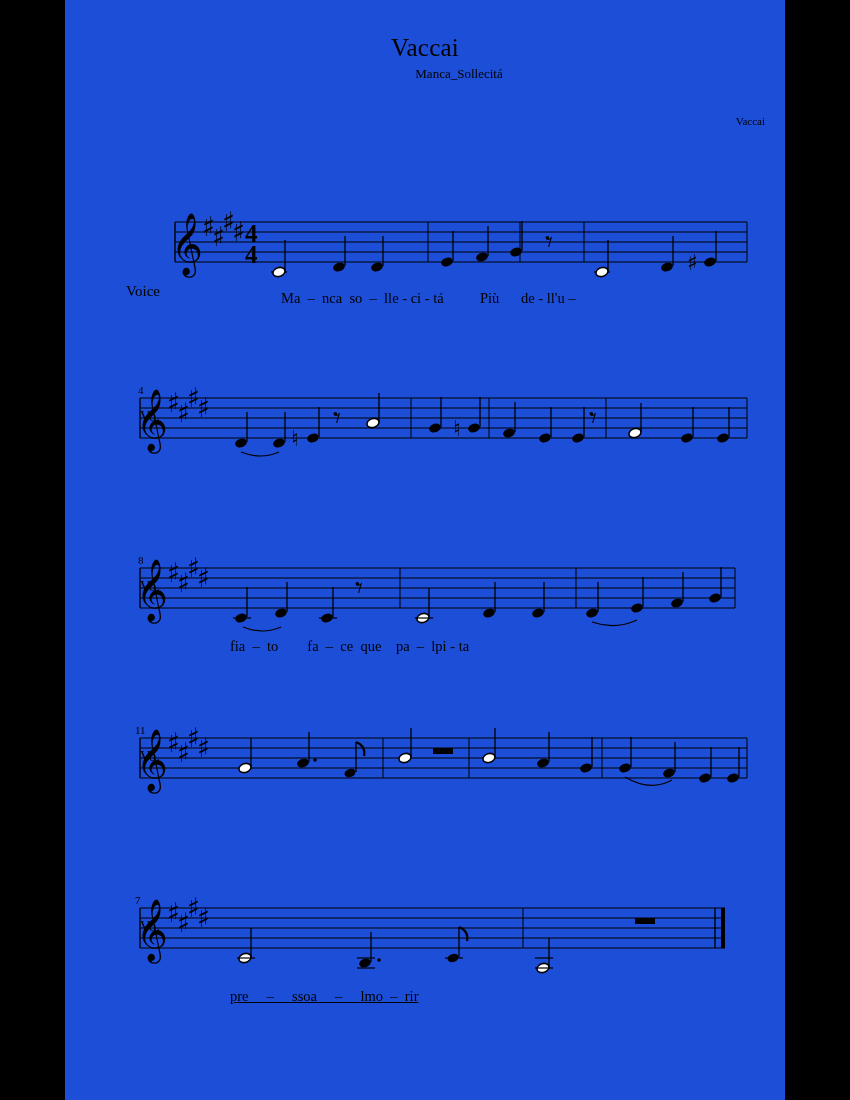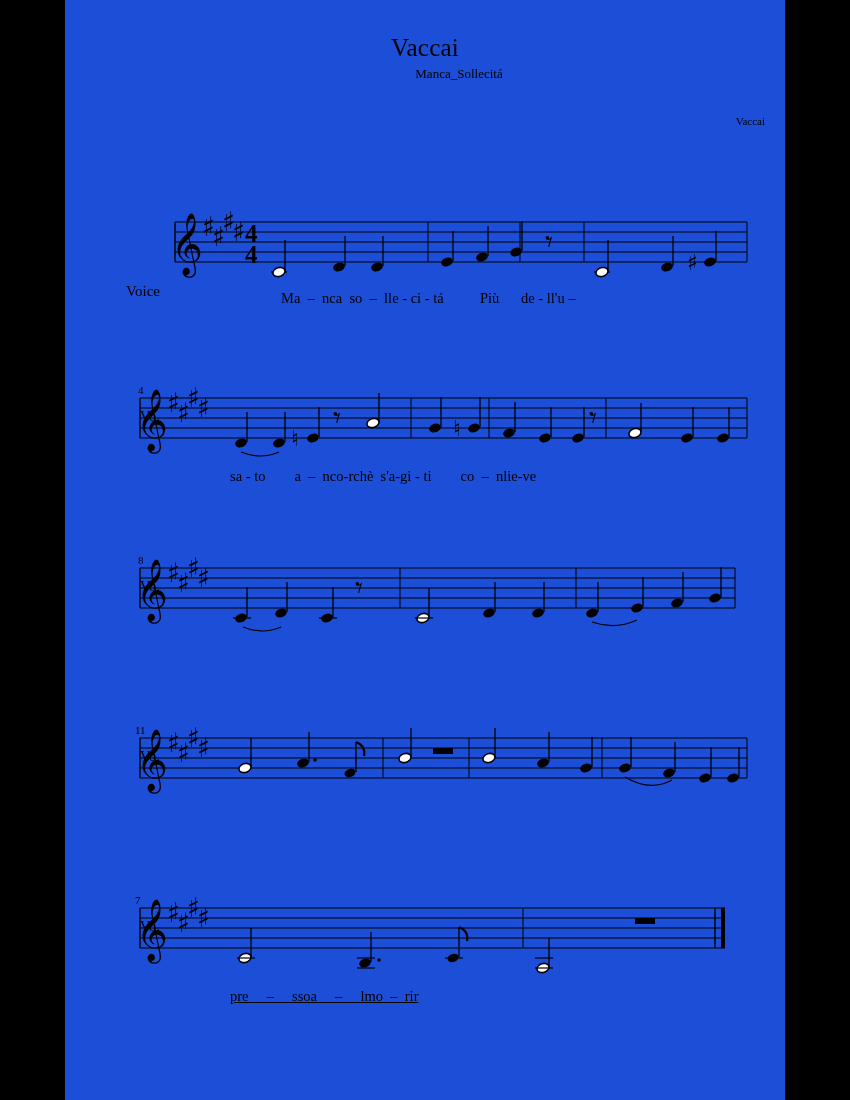--- a/index.html
+++ b/index.html
@@ -199,21 +199,20 @@
         <line x1="519" y1="77" x2="519" y2="47" stroke-width="1.3"></line>
         <text x="524" y="68" font-family="DejaVu Sans, sans-serif" font-size="30" fill="#000" stroke="none">𝄾</text>
         <ellipse cx="570" cy="73" rx="6.2" ry="4.4" fill="#fff" stroke-width="1.6" transform="rotate(-18 570 73)"></ellipse>
         <line x1="576" y1="72" x2="576" y2="43" stroke-width="1.3"></line>
         <ellipse cx="622" cy="78" rx="6" ry="4.3" stroke-width="0" transform="rotate(-18 622 78)"></ellipse>
         <line x1="628" y1="77" x2="628" y2="47" stroke-width="1.3"></line>
         <ellipse cx="658" cy="78" rx="6" ry="4.3" stroke-width="0" transform="rotate(-18 658 78)"></ellipse>
         <line x1="664" y1="77" x2="664" y2="47" stroke-width="1.3"></line>
       </g>
     </svg>
-    <div class="lyrics" style="left:165px; top:108px;">sa - to        a  –  nco-rchè  s'a-gi - ti        co  –  nlie-ve</div>
   </div>
 
   <div class="system" style="top:530px;">
     <div class="inst-label" style="left:25px; top:48px;">Vo.</div>
     <div class="measure-num" style="left:73px; top:24px;">8</div>
     <svg class="staffsvg" width="720" height="200">
       <g stroke="#000" stroke-width="1">
         <line x1="75" y1="38" x2="670" y2="38"></line>
         <line x1="75" y1="48" x2="670" y2="48"></line>
         <line x1="75" y1="58" x2="670" y2="58"></line>
@@ -253,20 +252,21 @@
         <ellipse cx="527" cy="83" rx="6" ry="4.3" stroke-width="0" transform="rotate(-18 527 83)"></ellipse>
         <line x1="533" y1="82" x2="533" y2="52" stroke-width="1.3"></line>
         <ellipse cx="572" cy="78" rx="6" ry="4.3" stroke-width="0" transform="rotate(-18 572 78)"></ellipse>
         <line x1="578" y1="77" x2="578" y2="47" stroke-width="1.3"></line>
         <ellipse cx="612" cy="73" rx="6" ry="4.3" stroke-width="0" transform="rotate(-18 612 73)"></ellipse>
         <line x1="618" y1="72" x2="618" y2="42" stroke-width="1.3"></line>
         <ellipse cx="650" cy="68" rx="6" ry="4.3" stroke-width="0" transform="rotate(-18 650 68)"></ellipse>
         <line x1="656" y1="67" x2="656" y2="37" stroke-width="1.3"></line>
       </g>
     </svg>
+    <div class="lyrics" style="left:165px; top:108px;">fia  –  to        fa  –  ce  que    pa  –  lpi - ta</div>
   </div>
 
   <div class="system" style="top:700px;">
     <div class="inst-label" style="left:25px; top:48px;">Vo.</div>
     <div class="measure-num" style="left:70px; top:24px;">11</div>
     <svg class="staffsvg" width="720" height="200">
       <g stroke="#000" stroke-width="1">
         <line x1="75" y1="38" x2="682" y2="38"></line>
         <line x1="75" y1="48" x2="682" y2="48"></line>
         <line x1="75" y1="58" x2="682" y2="58"></line>

